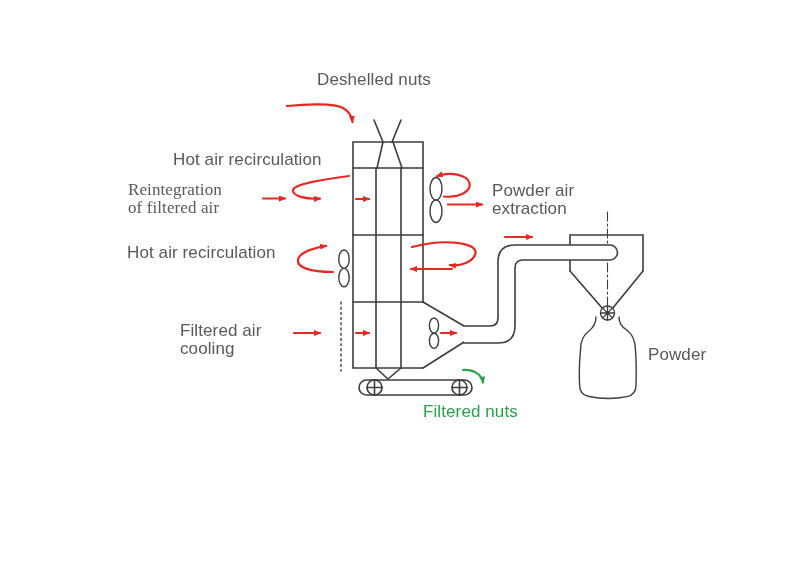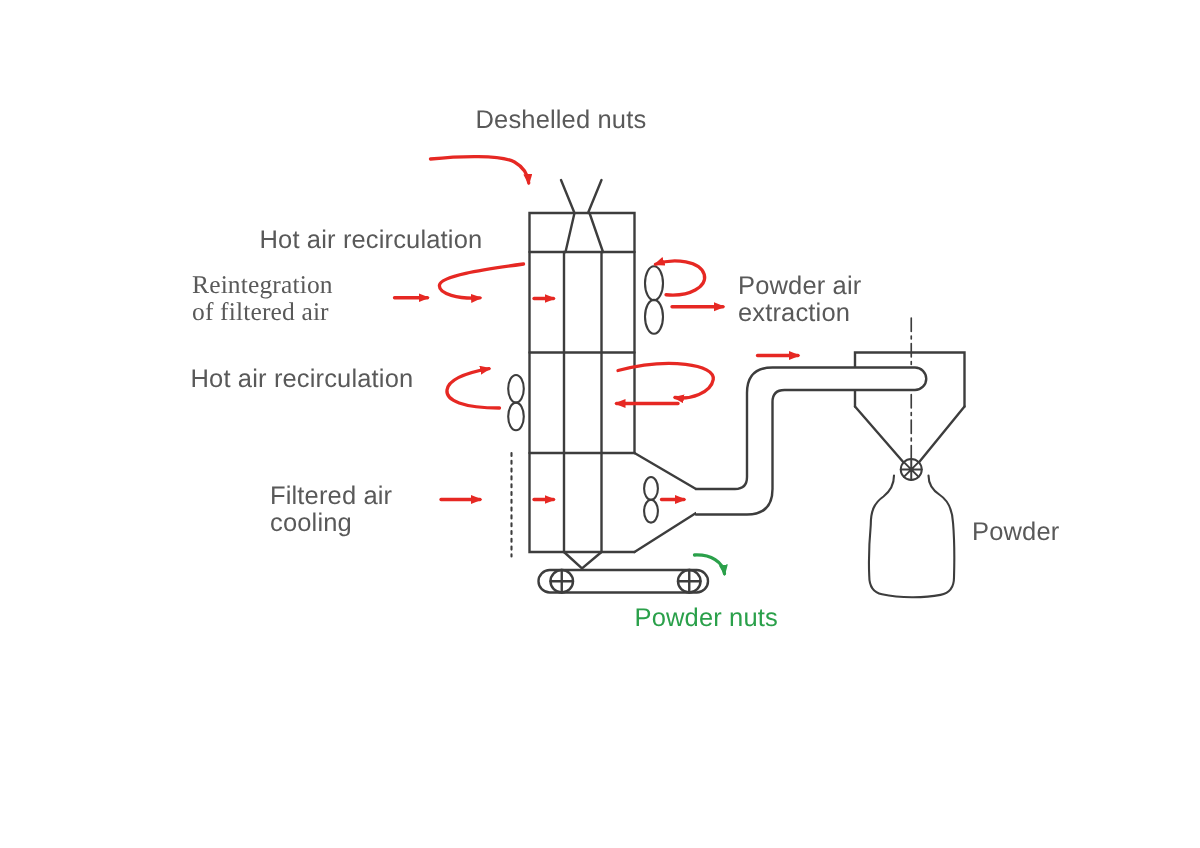--- a/index.html
+++ b/index.html
@@ -111,15 +111,15 @@
 <div class="lbl" style="left:317px;top:71px;">Deshelled nuts</div>
 <div class="lbl" style="left:173px;top:151px;">Hot air recirculation</div>
 <div class="lbl" style="left:128px;top:181px;font-family:Liberation Serif, serif;">Reintegration
 of filtered air</div>
 <div class="lbl" style="left:127px;top:244px;">Hot air recirculation</div>
 <div class="lbl" style="left:492px;top:182px;">Powder air
 extraction</div>
 <div class="lbl" style="left:180px;top:322px;">Filtered air
 cooling</div>
 <div class="lbl" style="left:612px;top:346px;margin-left:36px;">Powder</div>
-<div class="lbl green" style="left:423px;top:403px;">Powder nuts</div>
+<div class="lbl green" style="left:423px;top:403px;">Filtered nuts</div>
 
 </div>
 
 </body></html>

